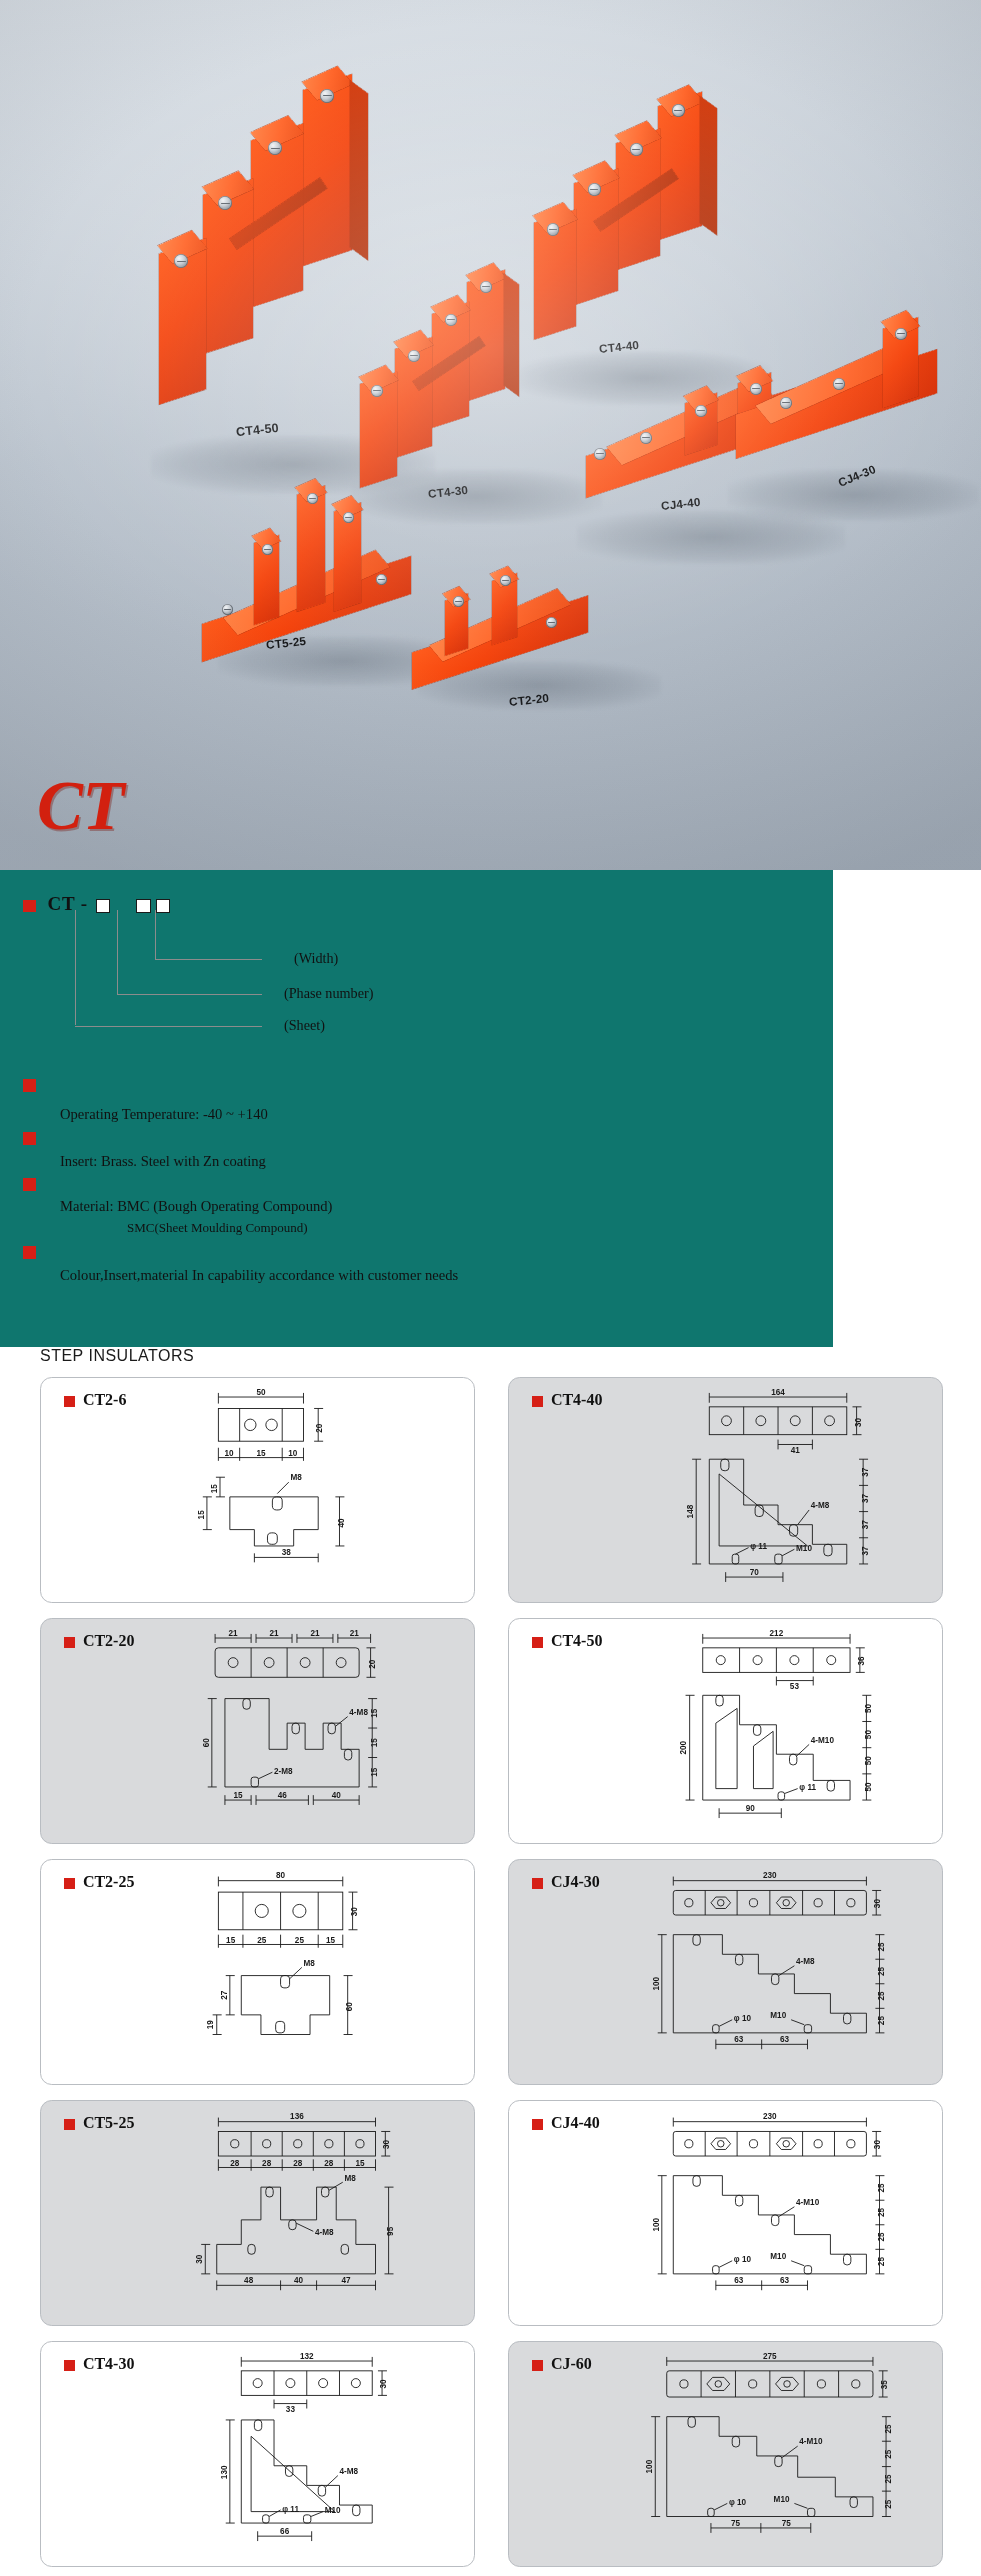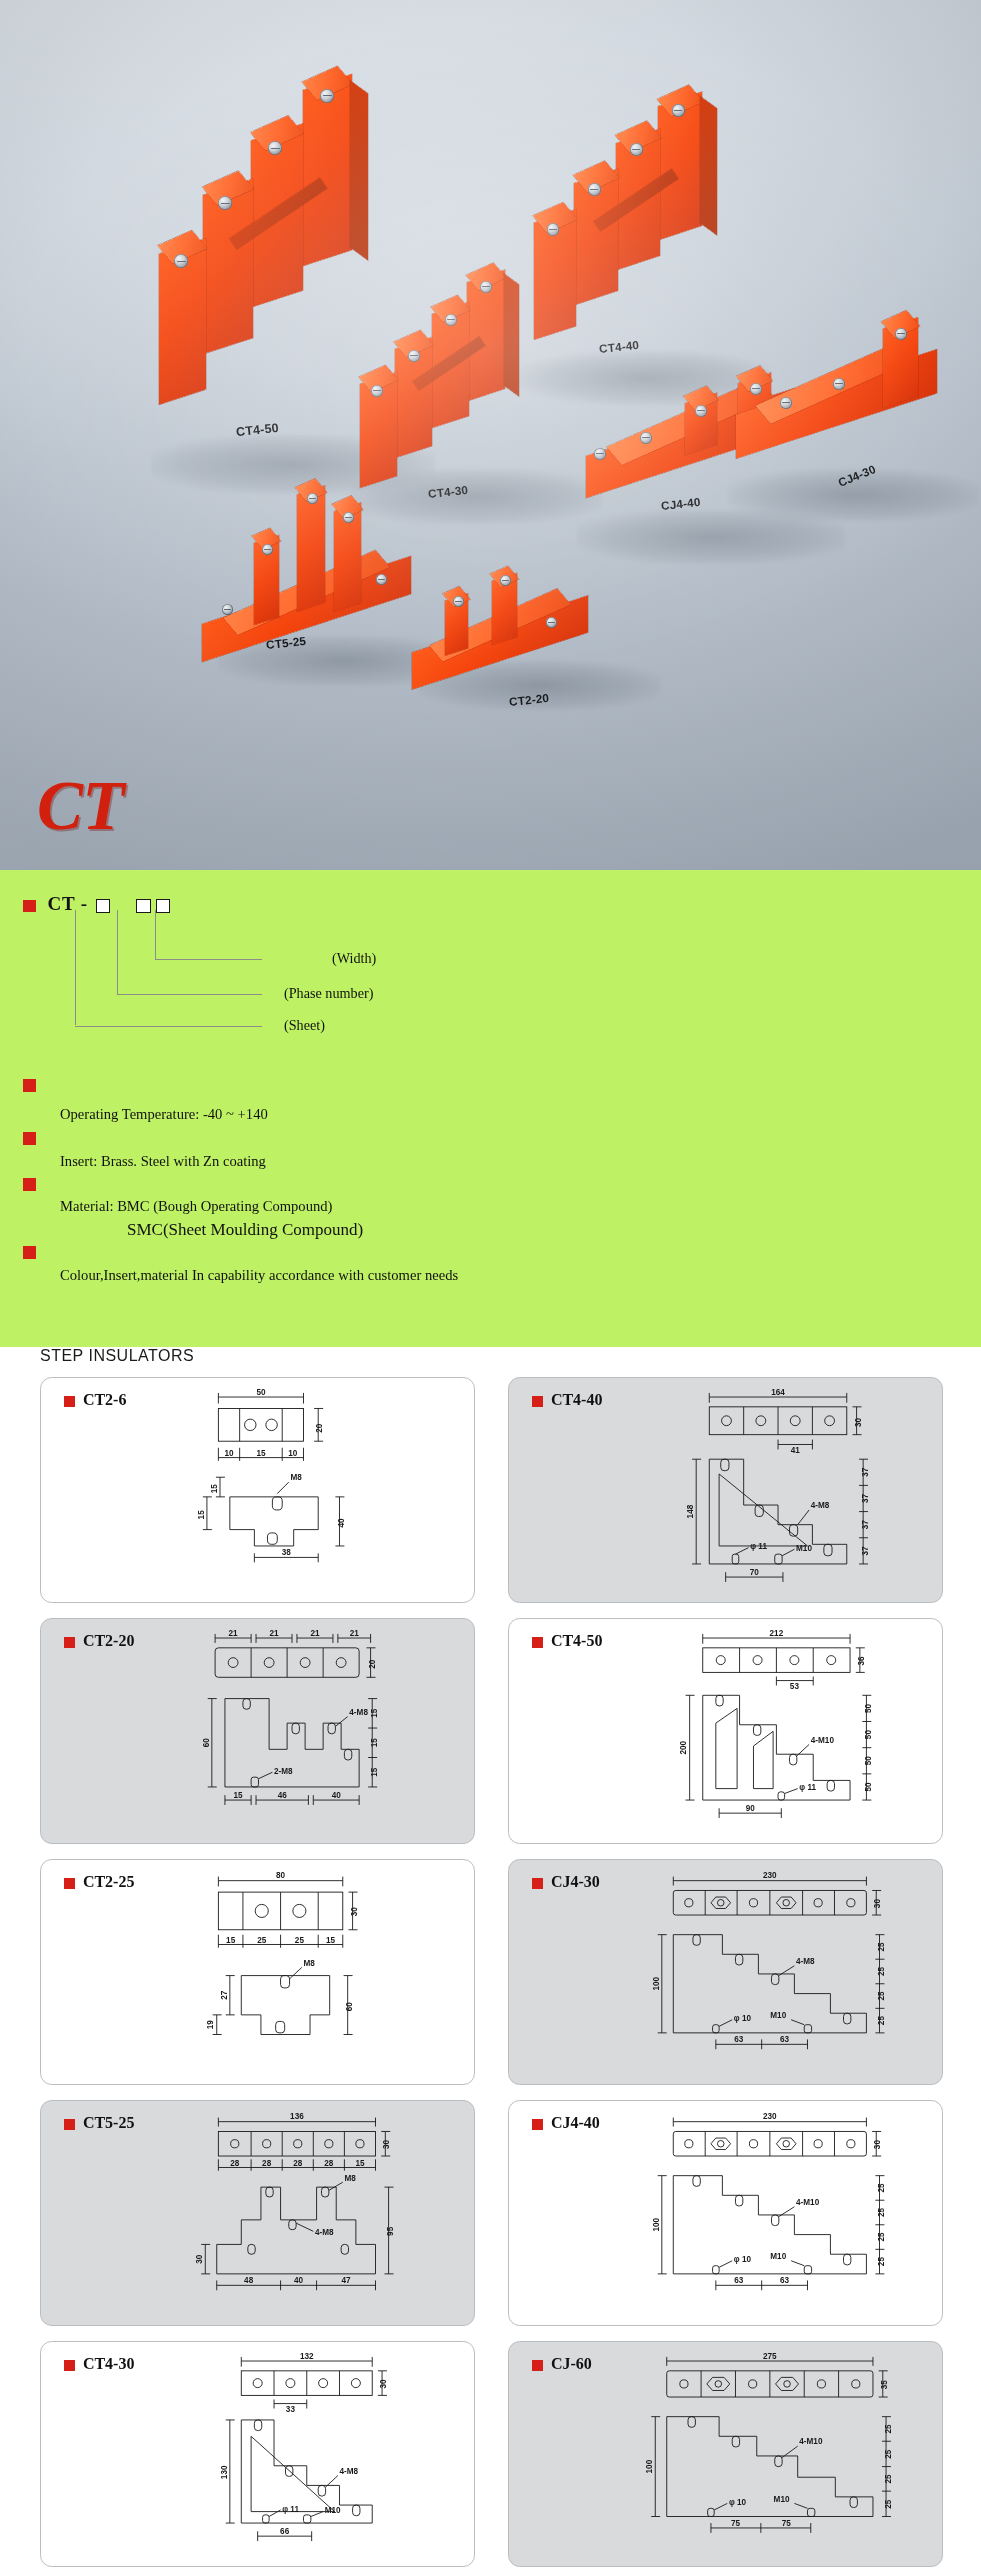--- a/index.html
+++ b/index.html
@@ -70,22 +70,22 @@
     font-weight:700; font-style:italic;
     font-size:69px; line-height:0.95;
     color:#d2200f;
     letter-spacing:-0.8px;
     text-shadow:1.7px 1.7px 0 rgba(120,18,8,0.35);
   }
 
   
   .spec {
     position:absolute; left:0; top:870px;
-    width:981px; height:477px;
-    background:#bef264;
+    width:833px; height:477px;
+    background:#0f766e;
   }
   .bullet {
     display:inline-block; width:12.5px; height:12.5px;
     background:#d61f16; vertical-align:middle;
     margin-right:11.7px;
   }
   .code-row {
     position:absolute; left:23.4px; top:23.4px;
     font-family:"Liberation Serif", serif;
     font-size:19px; font-weight:700; color:#111;
@@ -107,21 +107,21 @@
   }
   .spec-line {
     position:absolute; left:23.4px;
     font-family:"Liberation Serif", serif;
     font-size:14.6px; color:#111;
     white-space:nowrap;
   }
   .spec-sub {
     position:absolute;
     font-family:"Liberation Serif", serif;
-    font-size:17px; color:#111;
+    font-size:13px; color:#111;
   }
 
   
   .draw-section {
     position:absolute; left:0; top:1347px;
     width:981px;
   }
   .section-title {
     position:absolute; left:40px; top:0;
     font-size:16px; color:#1a1a1a; letter-spacing:0.5px;
@@ -291,21 +291,21 @@
   <div class="code-row">
     <span class="bullet"></span><span>CT</span>
     <span>-</span>
     <span class="code-box"></span>
     <span style="display:inline-block;width:10px;"></span>
     <span class="code-box"></span><span class="code-box"></span>
   </div>
 
   <div class="leader leader-v" style="left:155px;top:40px;height:49px;"></div>
   <div class="leader leader-h" style="left:155px;top:89px;width:107px;"></div>
-  <div class="leader-lbl" style="left:294px;top:80px;margin-left:38px;">(Width)</div>
+  <div class="leader-lbl" style="left:294px;top:80px;">(Width)</div>
 
   <div class="leader leader-v" style="left:117px;top:40px;height:84px;"></div>
   <div class="leader leader-h" style="left:117px;top:124px;width:145px;"></div>
   <div class="leader-lbl" style="left:284px;top:115px;">(Phase number)</div>
 
   <div class="leader leader-v" style="left:75px;top:40px;height:115px;"></div>
   <div class="leader leader-h" style="left:75px;top:156px;width:187px;"></div>
   <div class="leader-lbl" style="left:284px;top:147px;">(Sheet)</div>
 
   <div class="spec-line" style="top:206px;">

